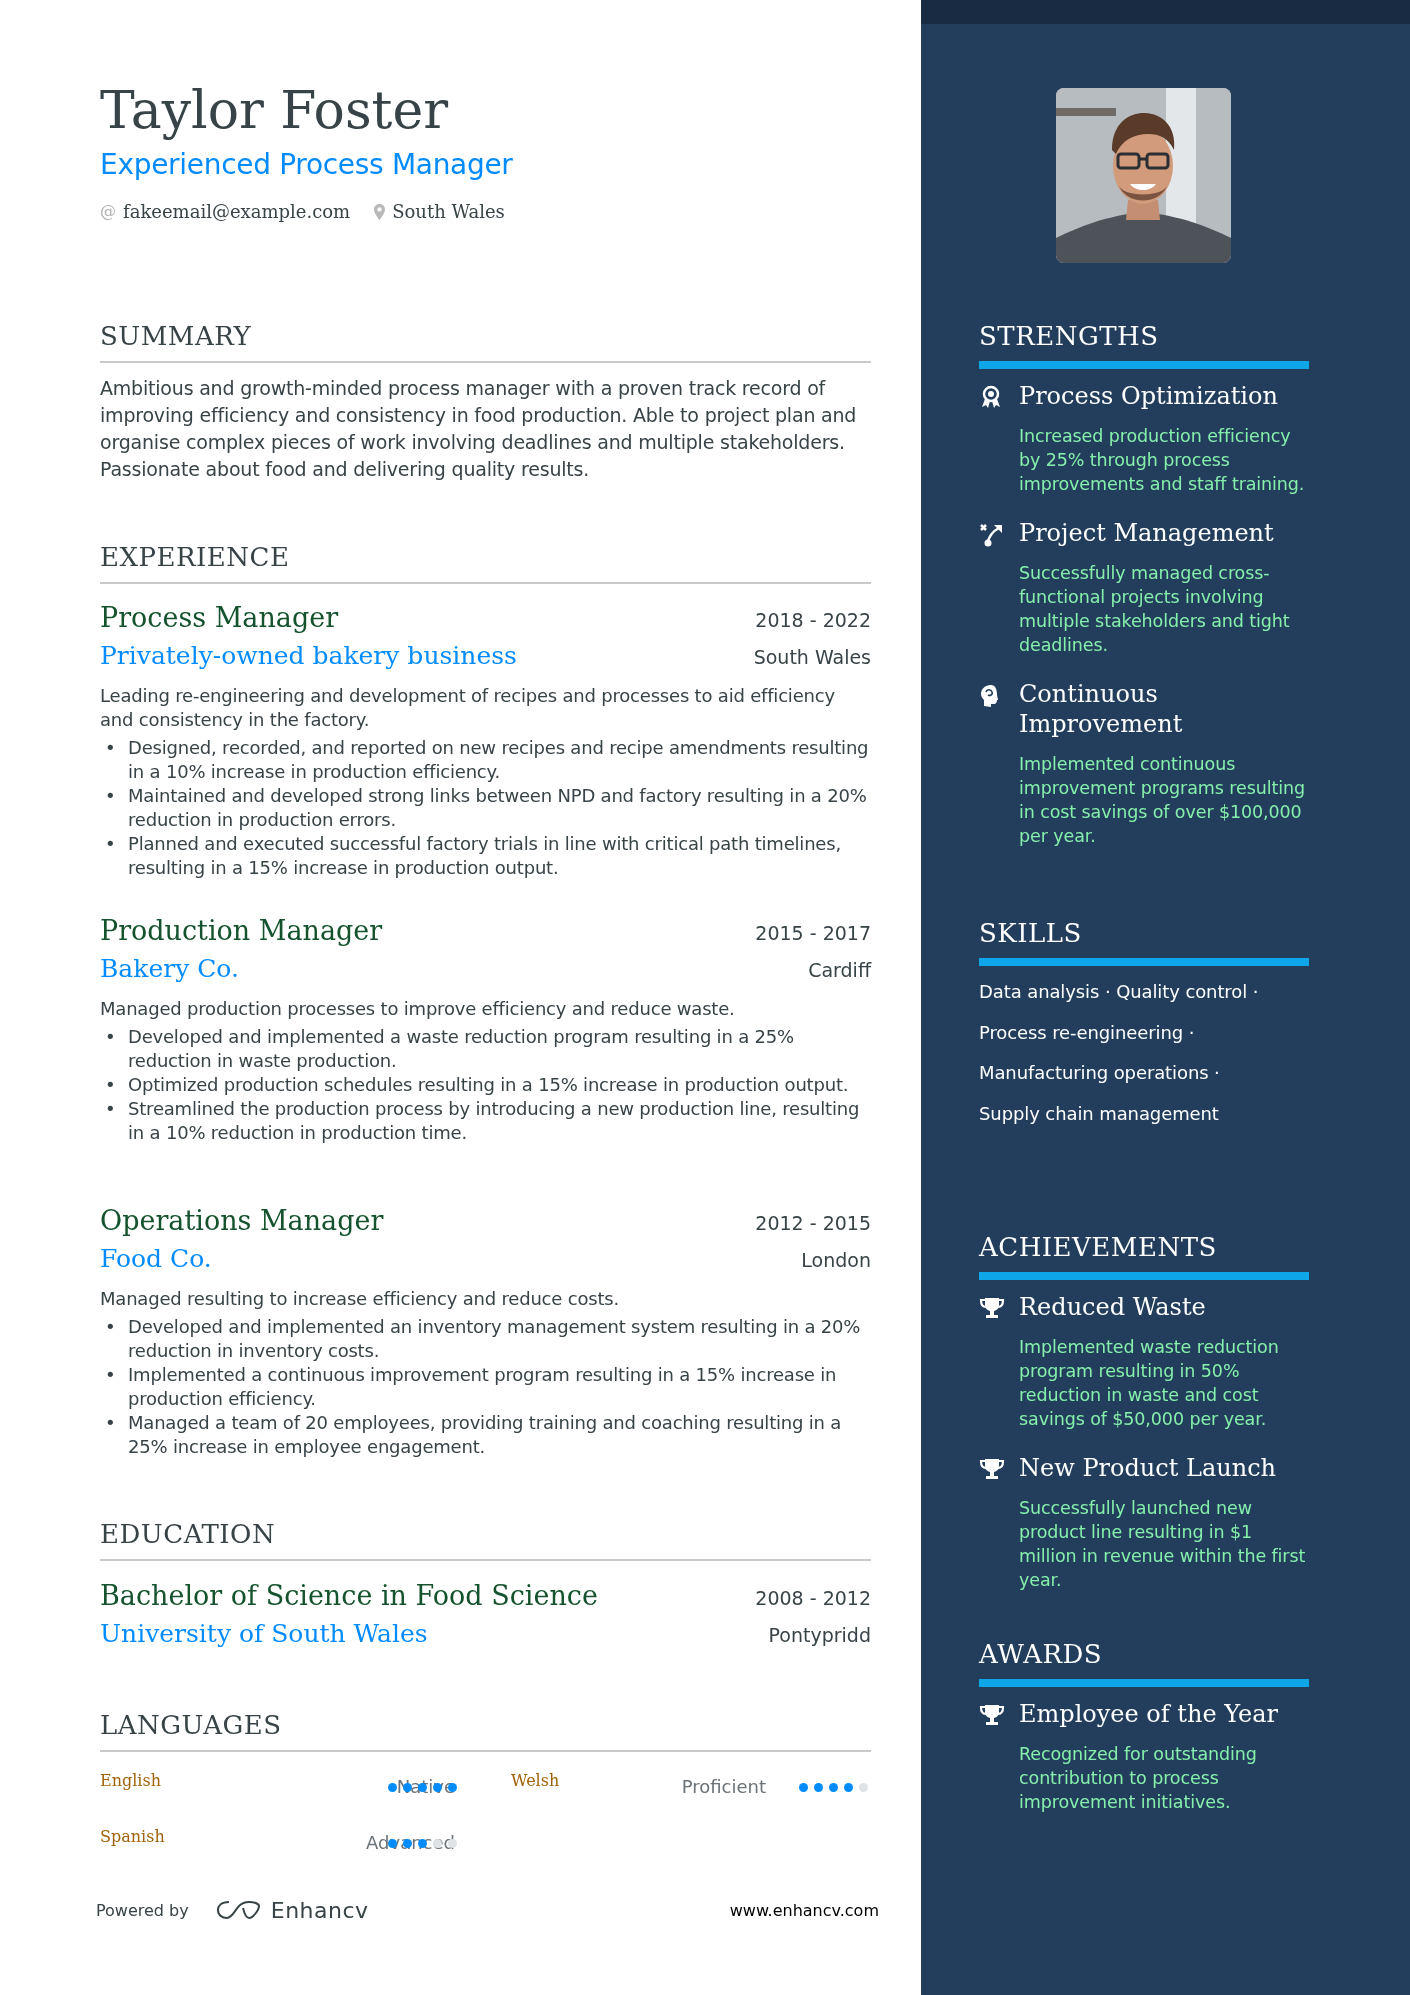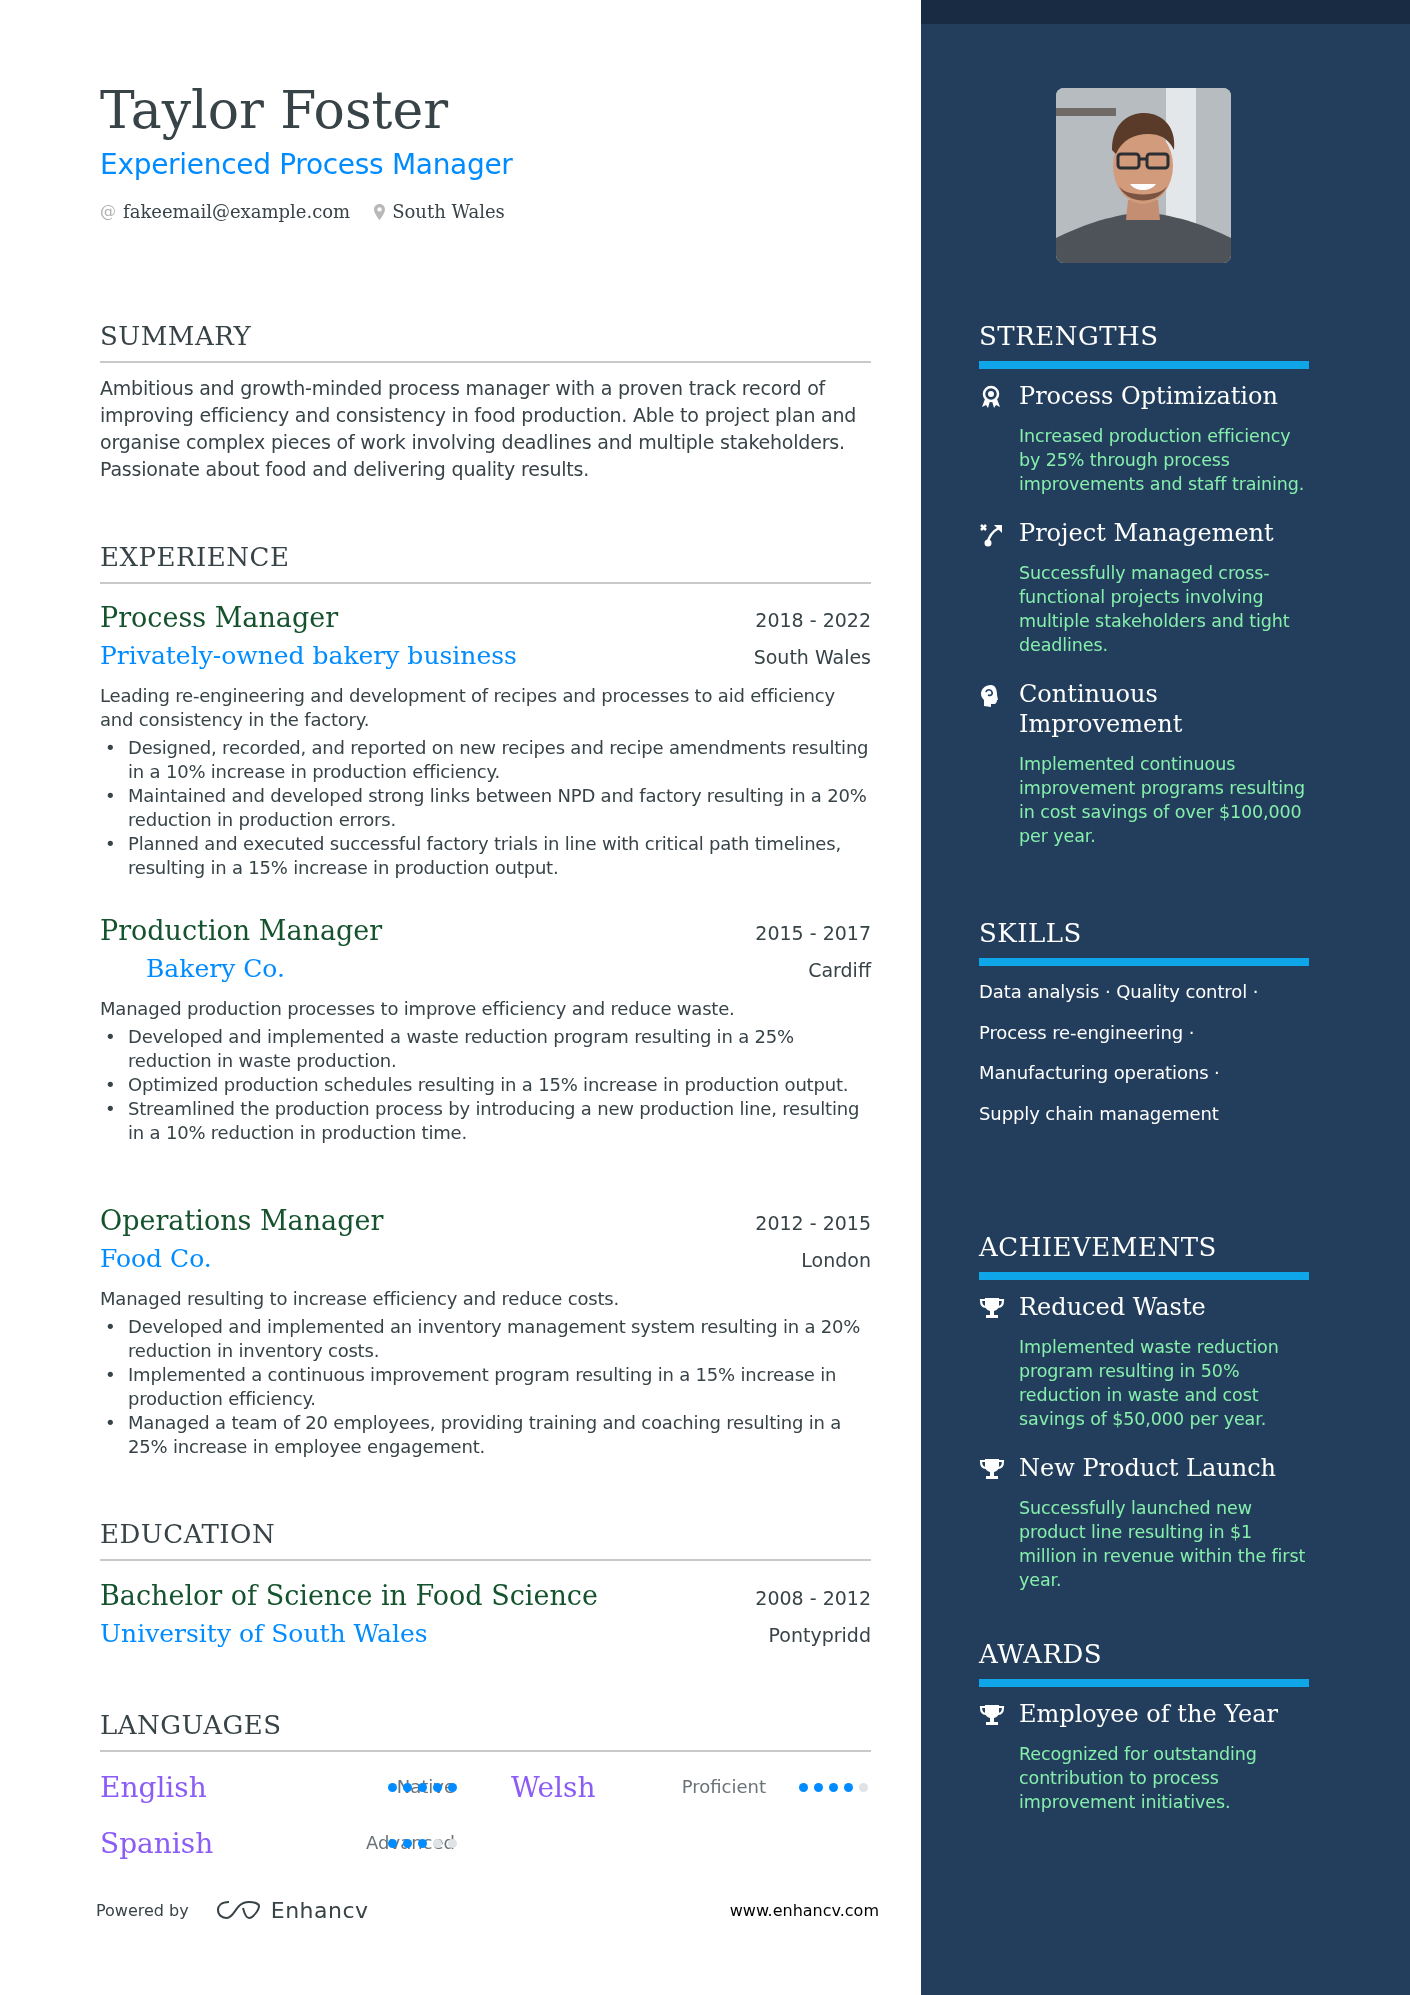--- a/index.html
+++ b/index.html
@@ -22,21 +22,21 @@
   .row { display: flex; justify-content: space-between; align-items: baseline; }
   .job-title { font-family: "DejaVu Serif", serif; font-size: 27px; color: #14532d; }
   .job-date, .job-loc { font-size: 19px; color: #384347; }
   .company { font-family: "DejaVu Serif", serif; font-size: 25px; color: #008CFF; }
   .job-desc { font-size: 18px; line-height: 24px; color: #384347; margin-top: 14px; letter-spacing: -0.2px; }
   .bullets { list-style: none; margin-top: 4px; }
   .bullets li { position: relative; padding-left: 28px; font-size: 18px; line-height: 24px; color: #384347; letter-spacing: -0.2px; }
   .bullets li::before { content: "•"; position: absolute; left: 5px; top: 0; }
 
   .lang-row { position: absolute; left: 100px; width: 771px; height: 30px; }
-  .lang-name { font-family: "DejaVu Serif", serif; font-size: 28px; color: #8b5cf6; position: absolute; }
+  .lang-name { font-family: "DejaVu Serif", serif; font-size: 16px; color: #a16207; position: absolute; }
   .lang-level { font-size: 18px; color: #6b7378; position: absolute; text-align: right; }
   .dots { position: absolute; display: flex; gap: 6px; }
   .dot { width: 9px; height: 9px; border-radius: 50%; background: #008CFF; }
   .dot.off { background: #dfe3e6; }
 
   .footer { position: absolute; left: 96px; top: 1895px; width: 783px; height: 30px; display: flex; align-items: center; justify-content: space-between; }
   .powered { display: flex; align-items: center; font-size: 16px; color: #384347; }
   .powered .brand { display: flex; align-items: center; margin-left: 26px; font-size: 22px; color: #384347; letter-spacing: 0.5px; }
   .site { font-size: 16px; color: #000000; }
 
@@ -99,21 +99,21 @@
       <li>Maintained and developed strong links between NPD and factory resulting in a 20% reduction in production errors.</li>
       <li>Planned and executed successful factory trials in line with critical path timelines, resulting in a 15% increase in production output.</li>
     </ul>
   </div>
 
   <div class="job" style="top:915px;">
     <div class="row">
       <span class="job-title">Production Manager</span>
       <span class="job-date">2015 - 2017</span>
     </div>
-    <div class="row" style="margin-top:8px;margin-left:46px;">
+    <div class="row" style="margin-top:8px;">
       <span class="company">Bakery Co.</span>
       <span class="job-loc">Cardiff</span>
     </div>
     <div class="job-desc">Managed production processes to improve efficiency and reduce waste.</div>
     <ul class="bullets">
       <li>Developed and implemented a waste reduction program resulting in a 25% reduction in waste production.</li>
       <li>Optimized production schedules resulting in a 15% increase in production output.</li>
       <li>Streamlined the production process by introducing a new production line, resulting in a 10% reduction in production time.</li>
     </ul>
   </div>

